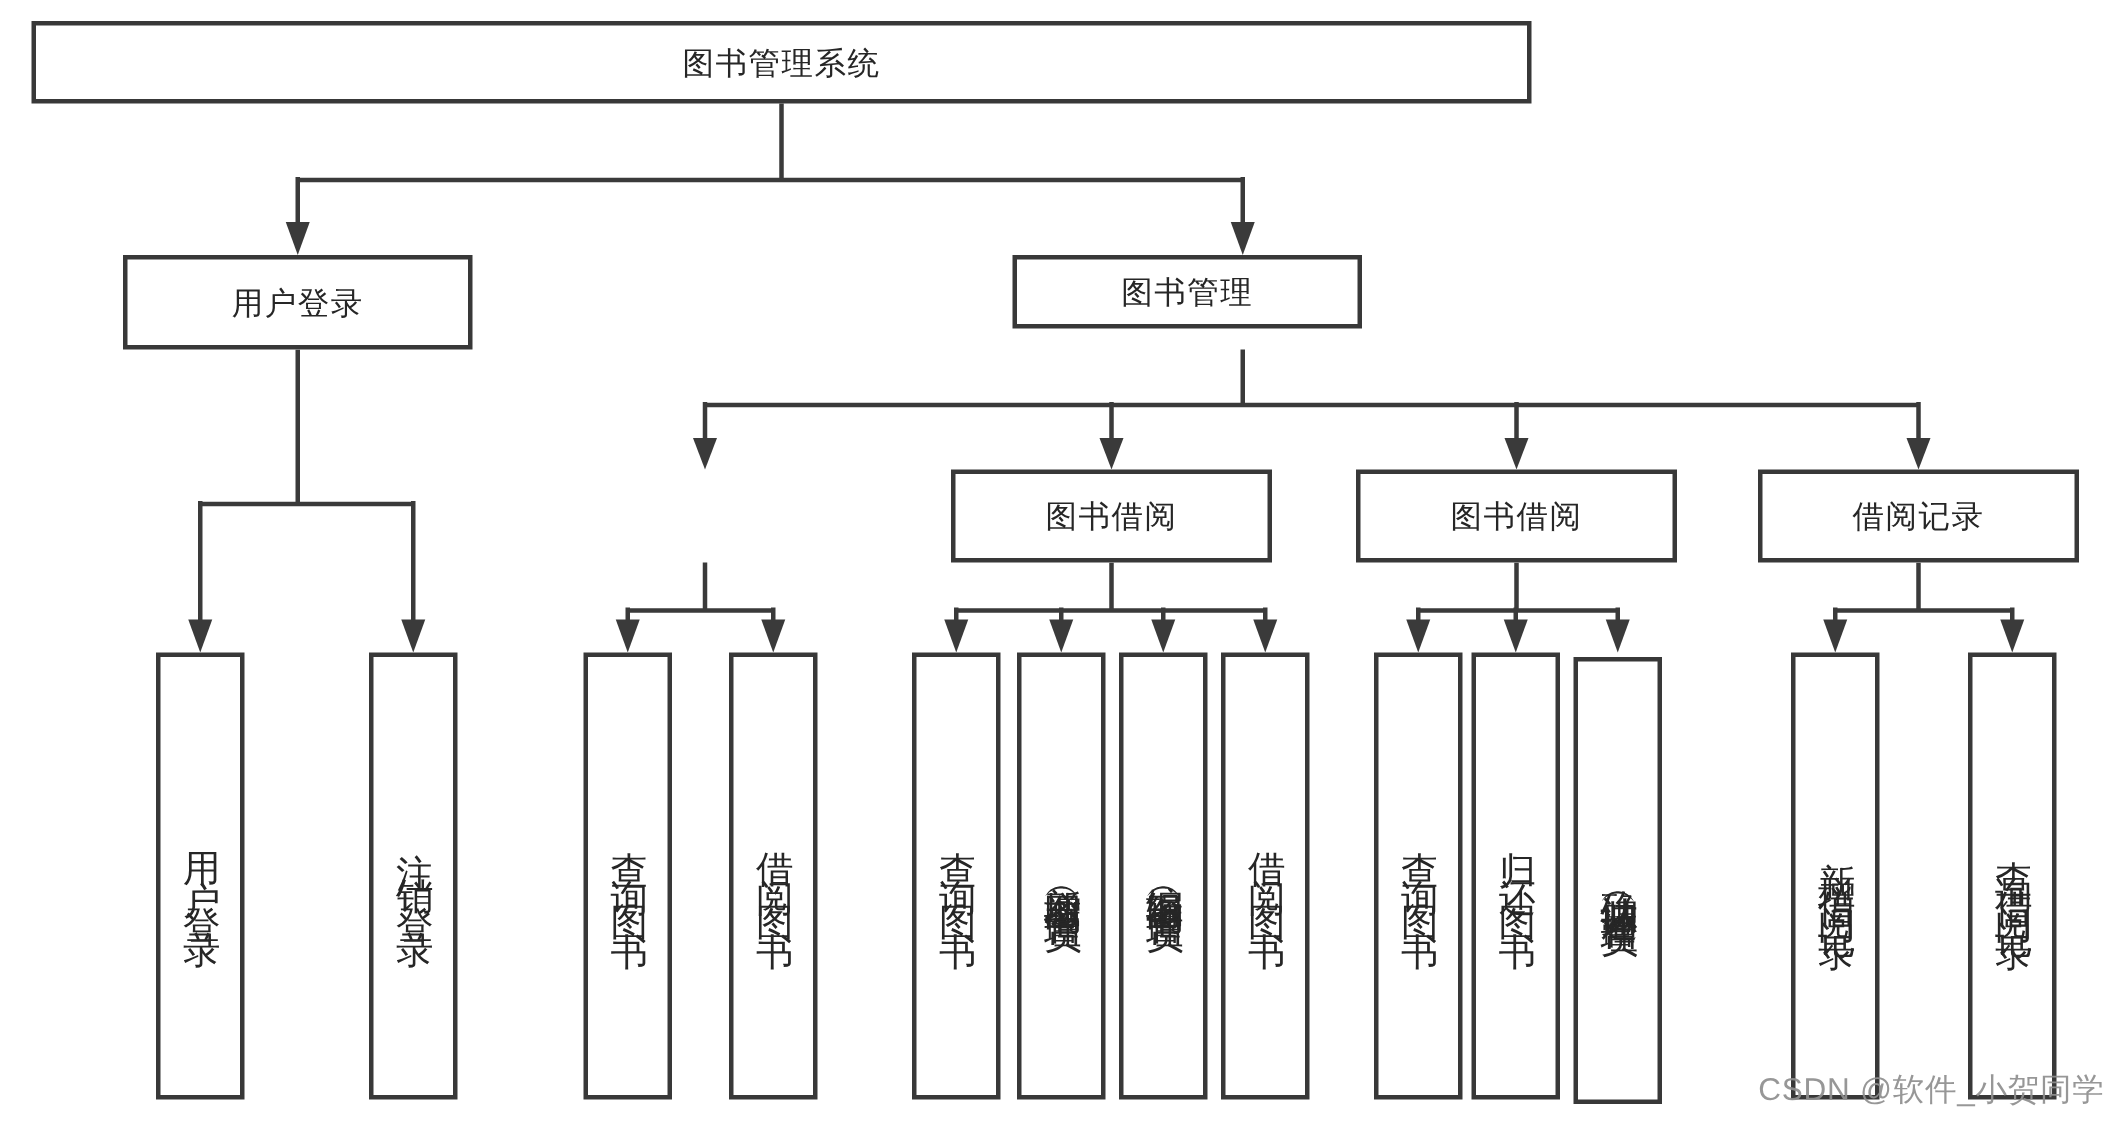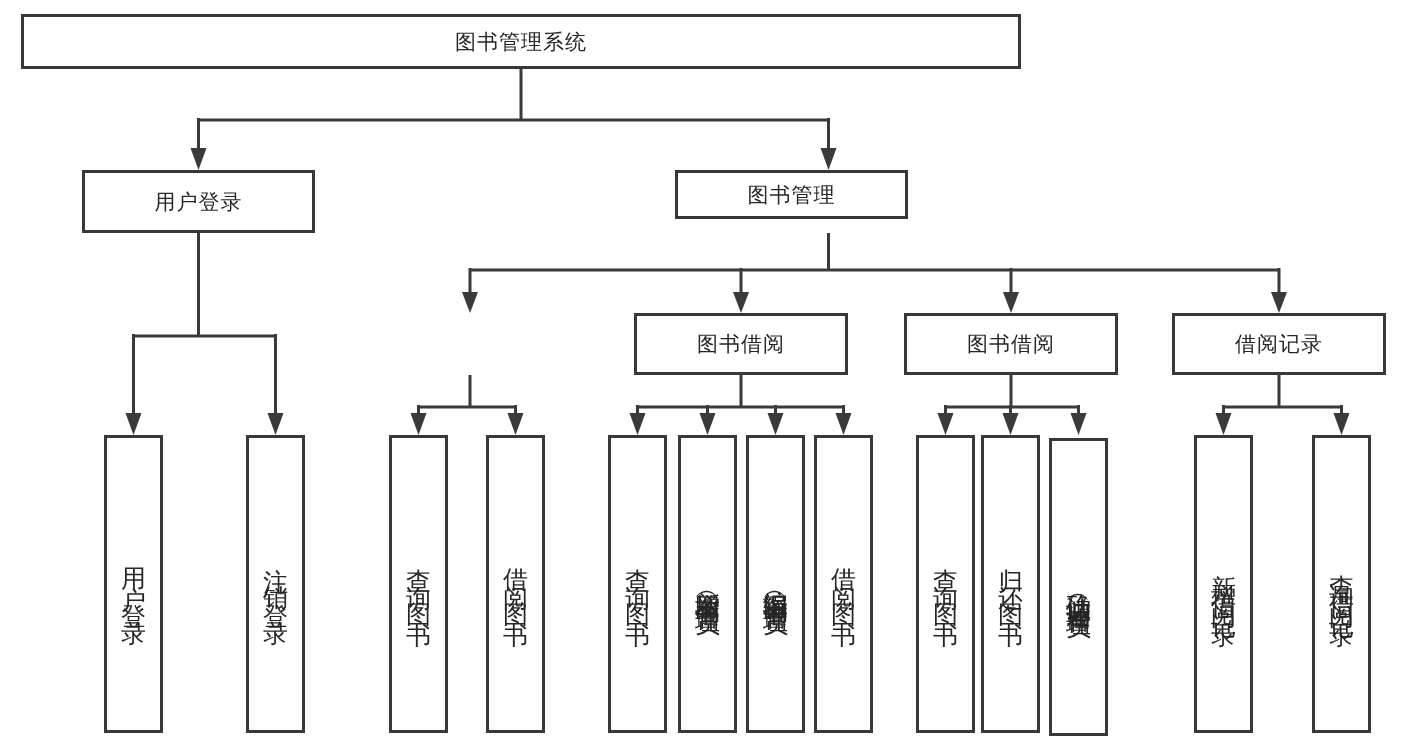--- a/index.html
+++ b/index.html
@@ -140,14 +140,15 @@
     <span>确认归还（管理员）</span>
   </div>
 
   <div class="box v-box ls-med" style="left:1194px;top:435px;width:59px;height:298px">
     <span>新增借阅记录</span>
   </div>
   <div class="box v-box ls-med" style="left:1312px;top:435px;width:59px;height:298px">
     <span>查询借阅记录</span>
   </div>
 
+  <div class="watermark">CSDN @软件_小贺同学</div>
 
 </div>
 
 </body></html>

